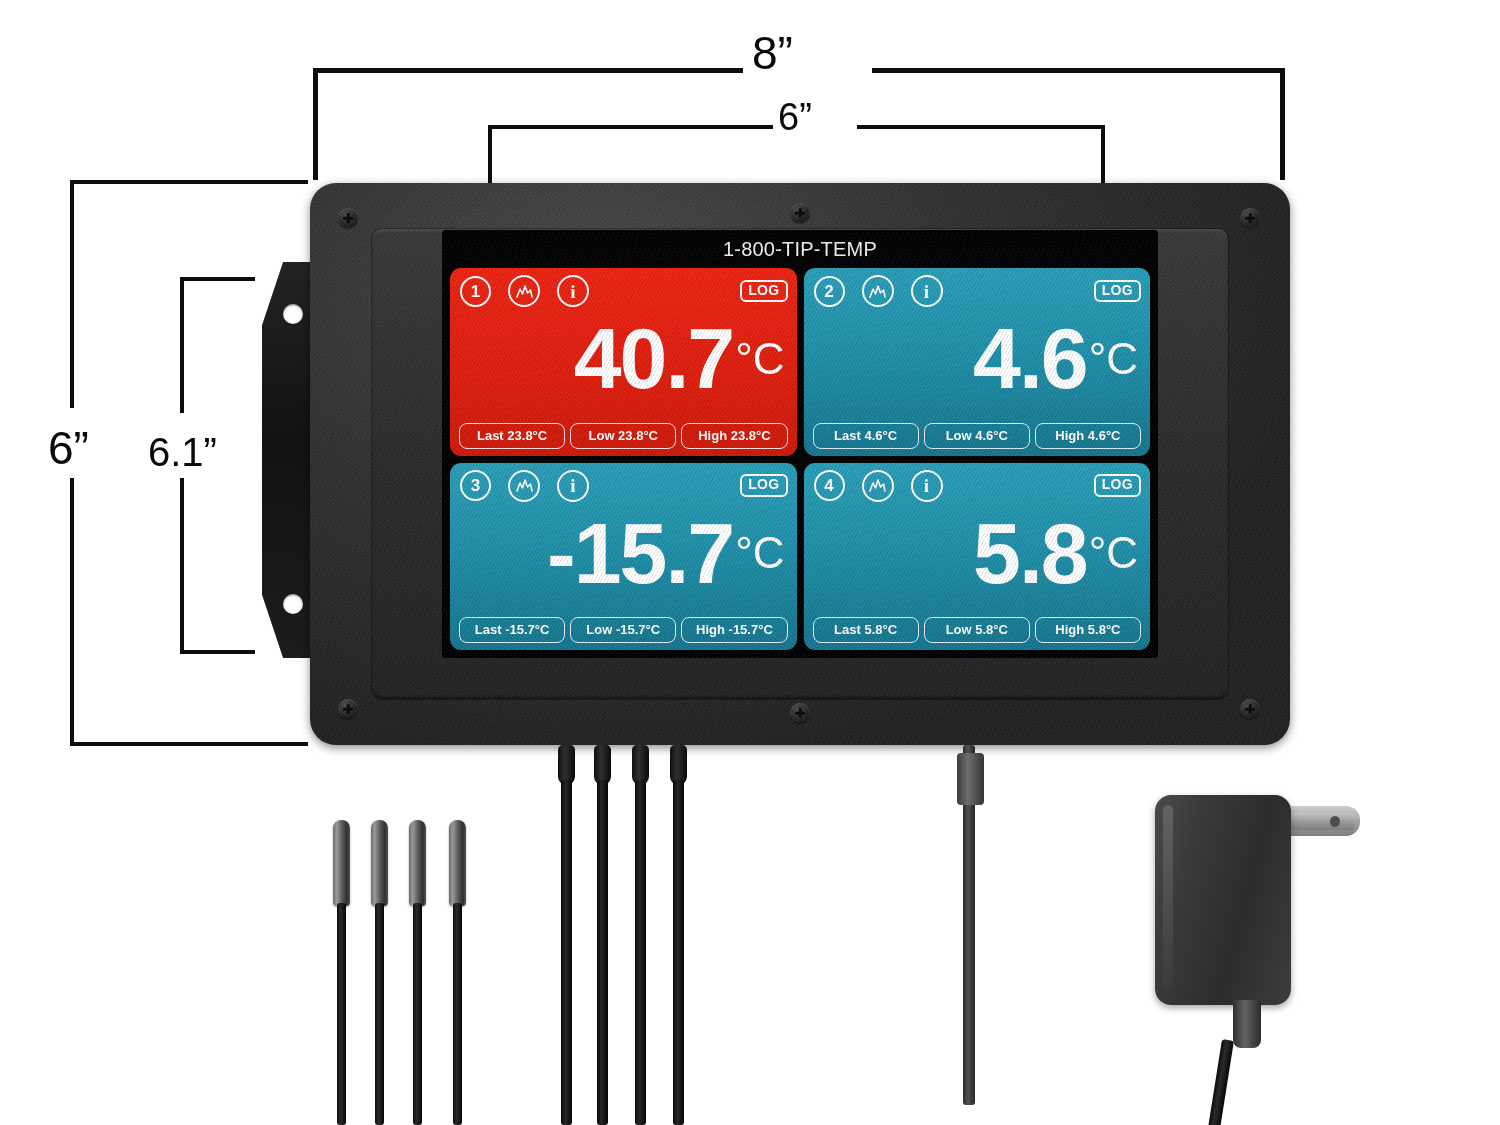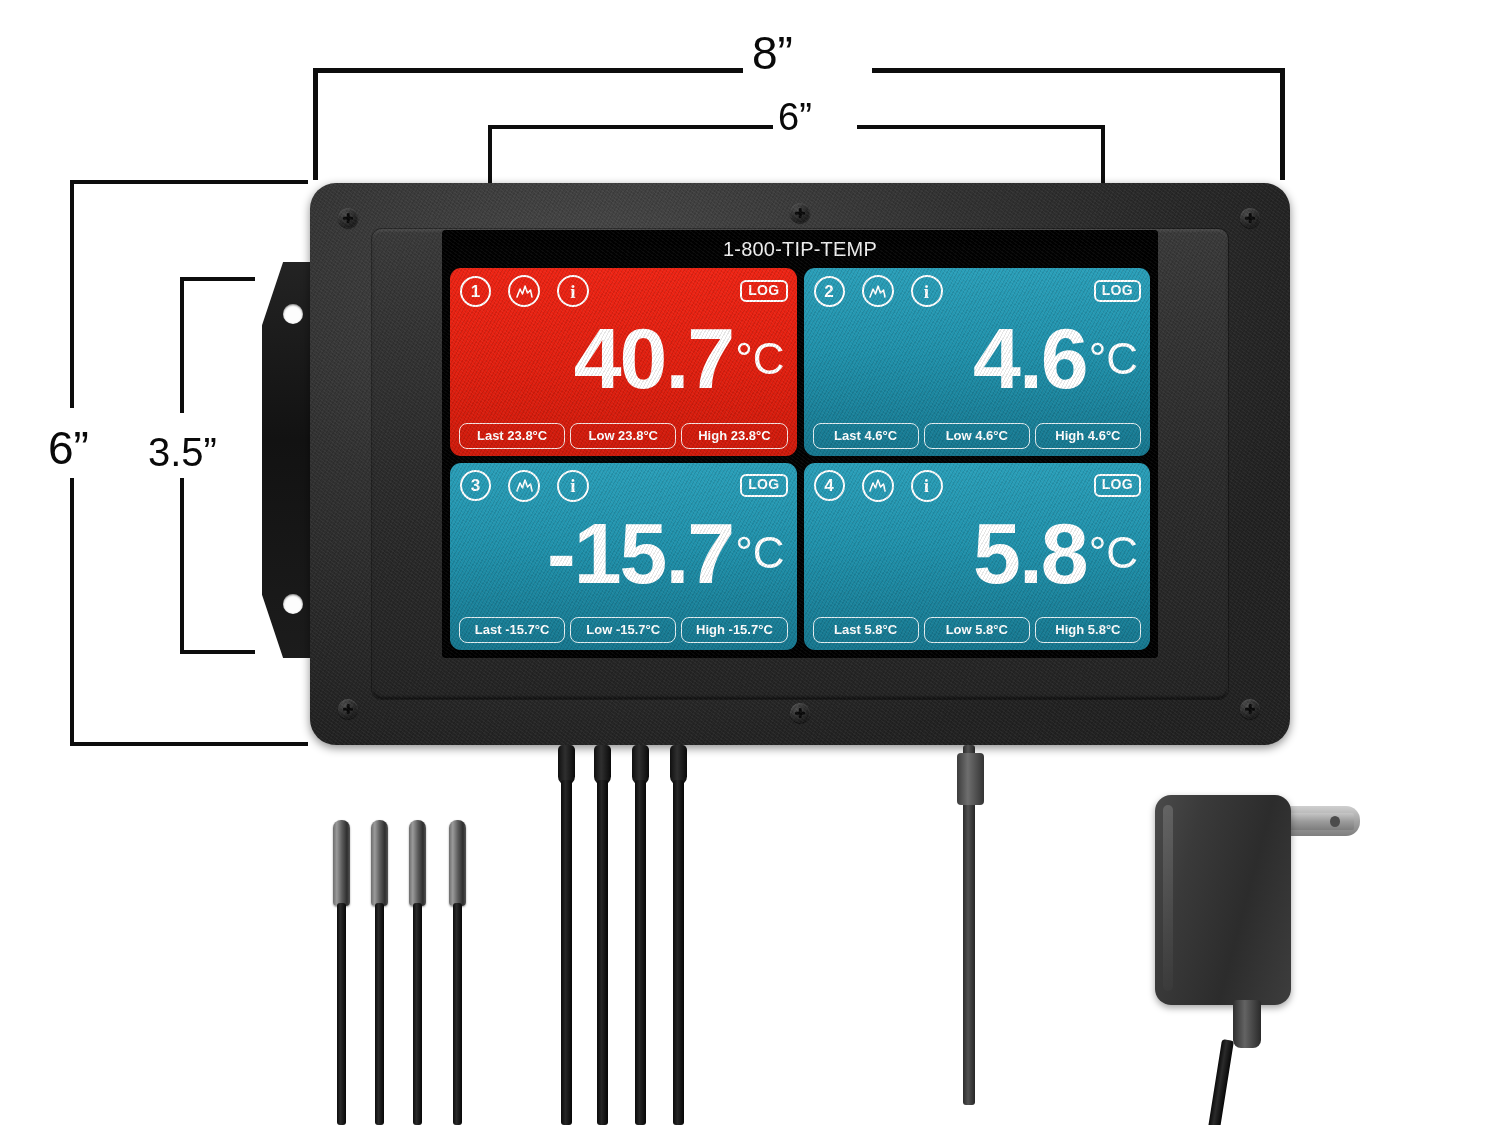--- a/index.html
+++ b/index.html
@@ -298,21 +298,21 @@
   <div class="dim-line" id="dim6t-seg-r"></div>
   <div class="dim-line" id="dim6t-tick-l"></div>
   <div class="dim-line" id="dim6t-tick-r"></div>
 
   <div class="dim-label" id="dim6v-label">6”</div>
   <div class="dim-line" id="dim6v-seg-t"></div>
   <div class="dim-line" id="dim6v-seg-b"></div>
   <div class="dim-line" id="dim6v-tick-t"></div>
   <div class="dim-line" id="dim6v-tick-b"></div>
 
-  <div class="dim-label" id="dim35-label">3.5”</div>
+  <div class="dim-label" id="dim35-label">6.1”</div>
   <div class="dim-line" id="dim35-seg-t"></div>
   <div class="dim-line" id="dim35-seg-b"></div>
   <div class="dim-line" id="dim35-tick-t"></div>
   <div class="dim-line" id="dim35-tick-b"></div>
 
   <div class="flange" id="flange-left">
     <div class="flange-hole" style="left:21px; top:42px;"></div>
     <div class="flange-hole" style="left:21px; top:332px;"></div>
   </div>
   <div class="flange" id="flange-right">

